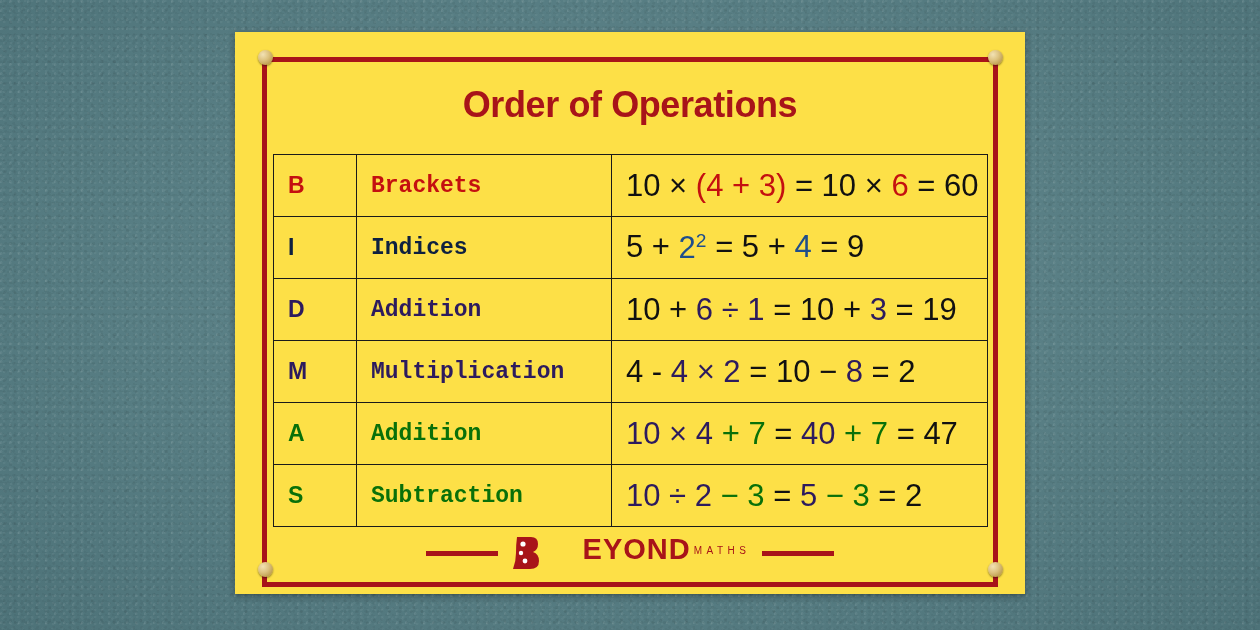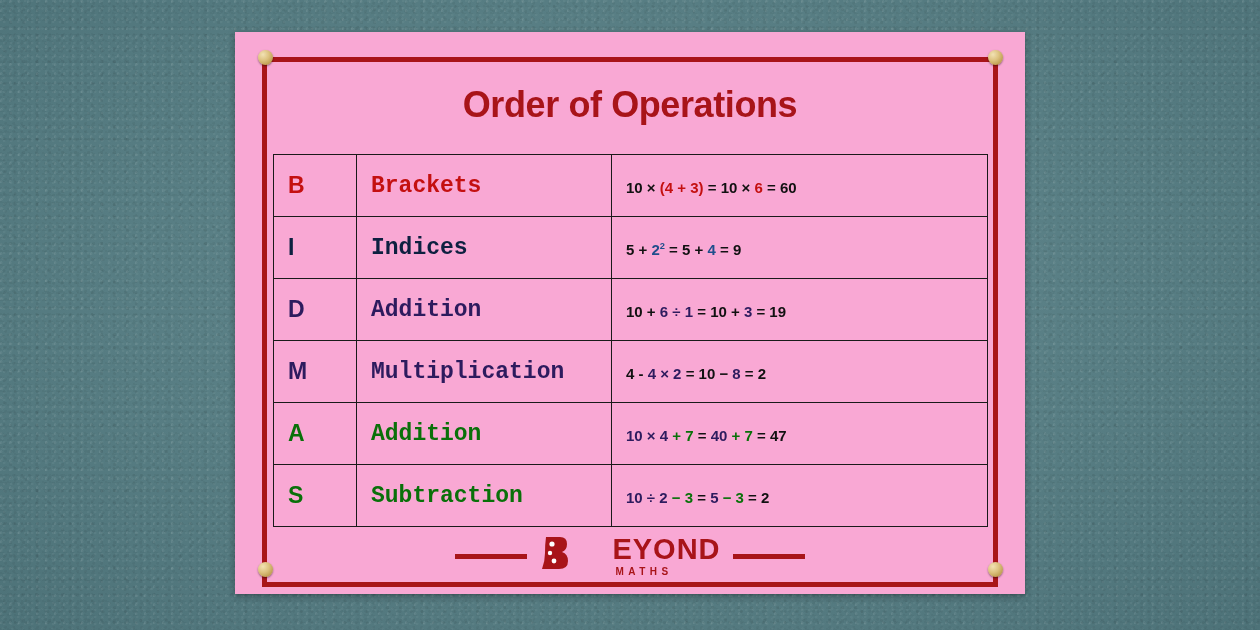--- a/index.html
+++ b/index.html
@@ -34,21 +34,21 @@
       9px 9px, 7px 7px, 100% 100%;
   }
 
   
   #poster {
     position: absolute;
     left: 235px;
     top: 32px;
     width: 790px;
     height: 562px;
-    background: #f9a8d4;
+    background: #fde047;
     box-shadow: 0 2px 7px rgba(0,0,0,0.35);
   }
 
   
   #frame {
     position: absolute;
     left: 27px;
     top: 25px;
     width: 736px;
     height: 530px;
@@ -96,21 +96,21 @@
     height: 61px;
     padding: 0 0 0 14px;
     vertical-align: middle;
     font-size: 23px;
     font-weight: bold;
     white-space: nowrap;
   }
   td.col-letter { width: 68px; }
   td.col-word   { width: 240px; font-family: Liberation Mono, monospace; }
   td.col-eq     { padding-left: 16px; }
-  td.col-eq span { font-size: 15px; font-weight: bold; }
+  td.col-eq span { font-size: 31px; font-weight: normal; }
   sup { font-size: 0.62em; vertical-align: super; }
 
   
   .c-red    { color: #c41010; }
   .c-navy   { color: #0d2040; }
   .c-blue   { color: #1f4e8c; }
   .c-purple { color: #2d1b5e; }
   .c-green  { color: #097009; }
   .c-black  { color: #111111; }
 
@@ -130,34 +130,33 @@
     height: 5px;
     background: #a81419;
   }
   #logo {
     display: flex;
     align-items: flex-start;
     gap: 1px;
   }
   #logo-text {
     display: flex;
-    flex-direction: column;
-    align-items: flex-start;
+    align-items: center;
     line-height: 1;
     margin-left: 42px;
   }
   #logo-word {
     font-size: 29px;
     font-weight: bold;
     letter-spacing: 1px;
     color: #a81419;
   }
   #logo-sub {
     font-size: 10px;
-    font-weight: bold;
+    font-weight: normal;
     letter-spacing: 4.5px;
     color: #a81419;
     margin-top: 3px;
     margin-left: 3px;
   }
 </style>
 </head>
 <body>
 
 <div id="backdrop"></div>

